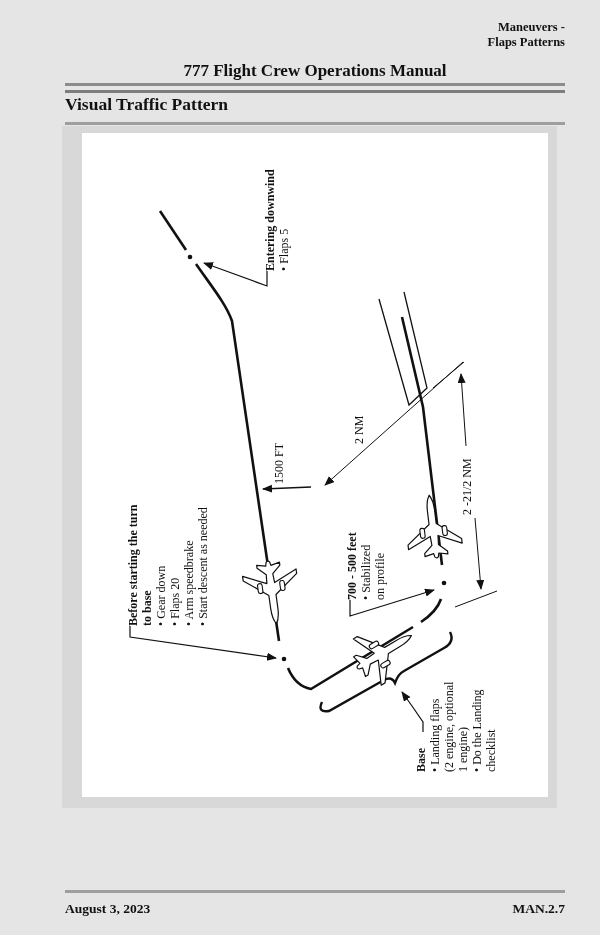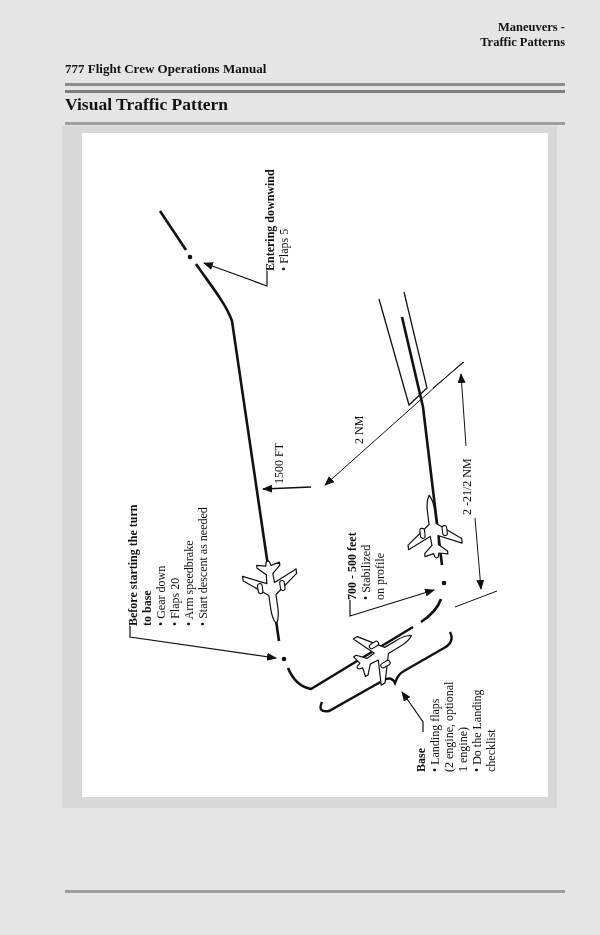--- a/index.html
+++ b/index.html
@@ -3,43 +3,43 @@
 <meta charset="utf-8">
 <style>
   html,body{margin:0;padding:0;background:#ffffff;}
   .page{
     position:relative;width:600px;height:935px;background:#e5e5e5;overflow:hidden;
     font-family:"Liberation Serif", serif;color:#111;
   }
   .rule{position:absolute;left:65px;width:500px;}
   .hdr-corner{position:absolute;top:20px;left:365px;width:200px;text-align:right;
     font-weight:bold;font-size:12.5px;line-height:15px;}
-  .hdr-title{position:absolute;top:61px;left:65px;width:500px;text-align:left;
-    font-weight:bold;font-size:13px;}
+  .hdr-title{position:absolute;top:61px;left:65px;width:500px;text-align:center;
+    font-weight:bold;font-size:17px;}
   .section-title{position:absolute;top:94px;left:65px;font-weight:bold;font-size:17.5px;}
   .footer-row{position:absolute;top:901px;left:65px;width:500px;display:flex;
     justify-content:space-between;font-weight:bold;font-size:13.5px;}
   .fig-frame{position:absolute;left:62px;top:126px;width:495px;height:682px;background:#d8d8d8;}
   .fig-inner{position:absolute;left:20px;top:7px;right:9px;bottom:11px;background:#ffffff;}
   svg.overlay{position:absolute;left:0;top:0;width:600px;height:935px;}
   .vlabel{
     position:absolute;transform:rotate(-90deg);transform-origin:0 0;
     font-size:12px;line-height:14px;white-space:nowrap;color:#111;
   }
   .vlabel .b{font-weight:bold;}
   .lbl-line{white-space:nowrap;}
 </style>
 </head>
 <body>
 
 <div class="page">
 
   <div class="hdr-corner">
     <div class="lbl-line">Maneuvers -</div>
-    <div class="lbl-line">Traffic Patterns</div>
+    <div class="lbl-line">Flaps Patterns</div>
   </div>
   <div class="hdr-title">777 Flight Crew Operations Manual</div>
 
   <div class="rule" style="top:83px;height:3px;background:#8c8c8c;"></div>
   <div class="rule" style="top:90px;height:3px;background:#7d7d7d;"></div>
 
   <div class="section-title">Visual Traffic Pattern</div>
   <div class="rule" style="top:122px;height:3px;background:#9e9e9e;"></div>
 
   <div class="fig-frame">
@@ -128,14 +128,18 @@
   <div class="vlabel" style="left:414px;top:772px;">
     <div class="lbl-line b">Base</div>
     <div class="lbl-line">• Landing flaps</div>
     <div class="lbl-line">(2 engine, optional</div>
     <div class="lbl-line">1 engine)</div>
     <div class="lbl-line">• Do the Landing</div>
     <div class="lbl-line">checklist</div>
   </div>
 
   <div class="rule" style="top:890px;height:3px;background:#9e9e9e;"></div>
+  <div class="footer-row">
+    <span>August 3, 2023</span>
+    <span>MAN.2.7</span>
+  </div>
 
 </div>
 
 </body></html>

